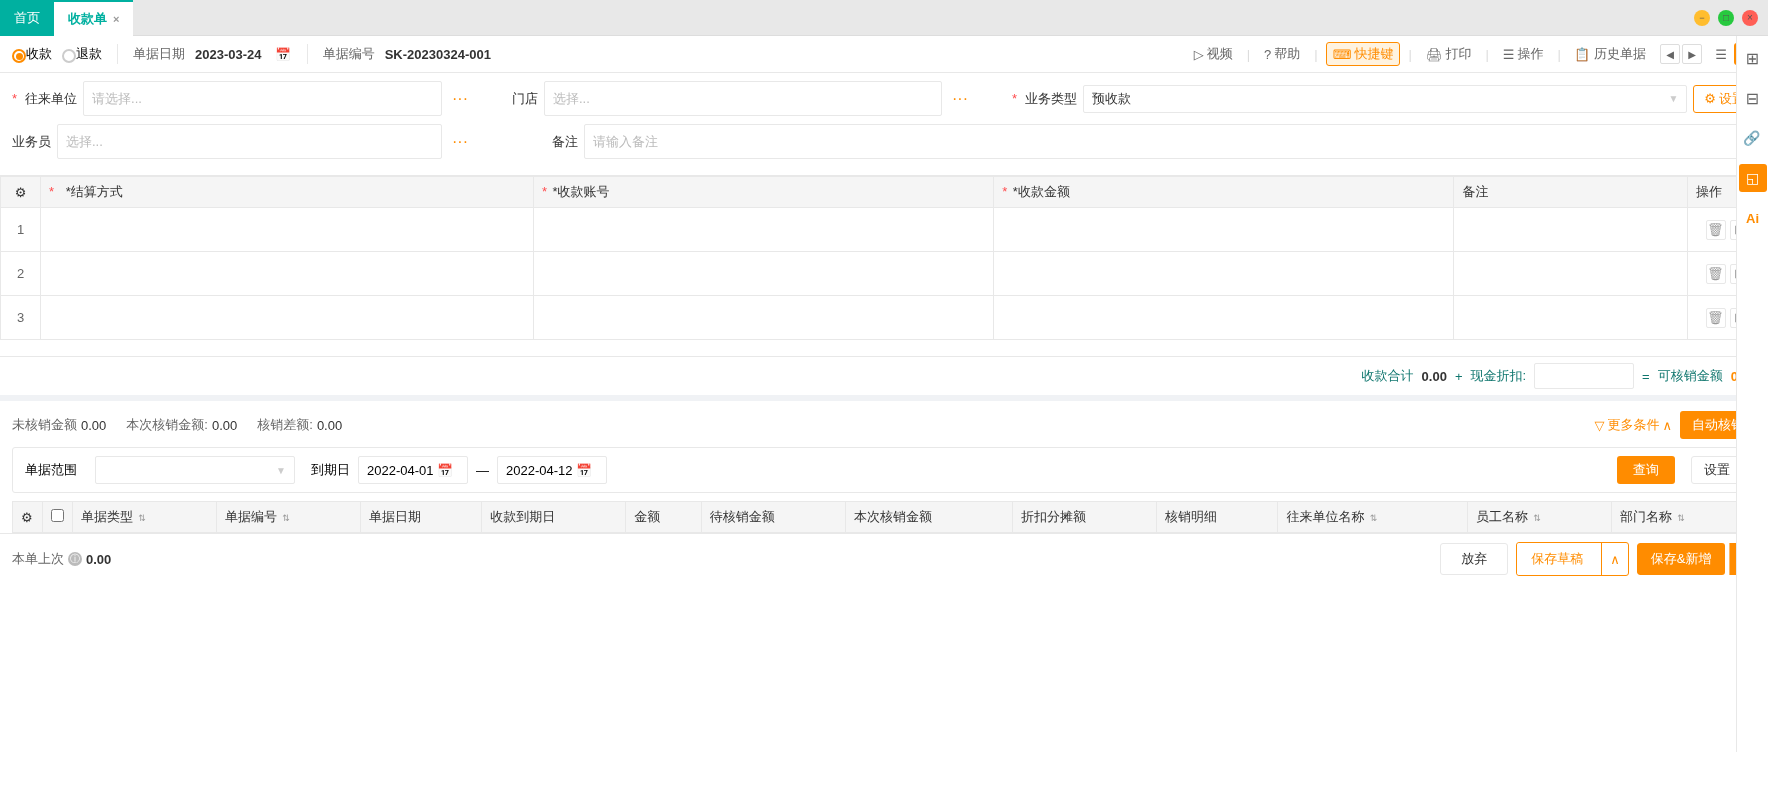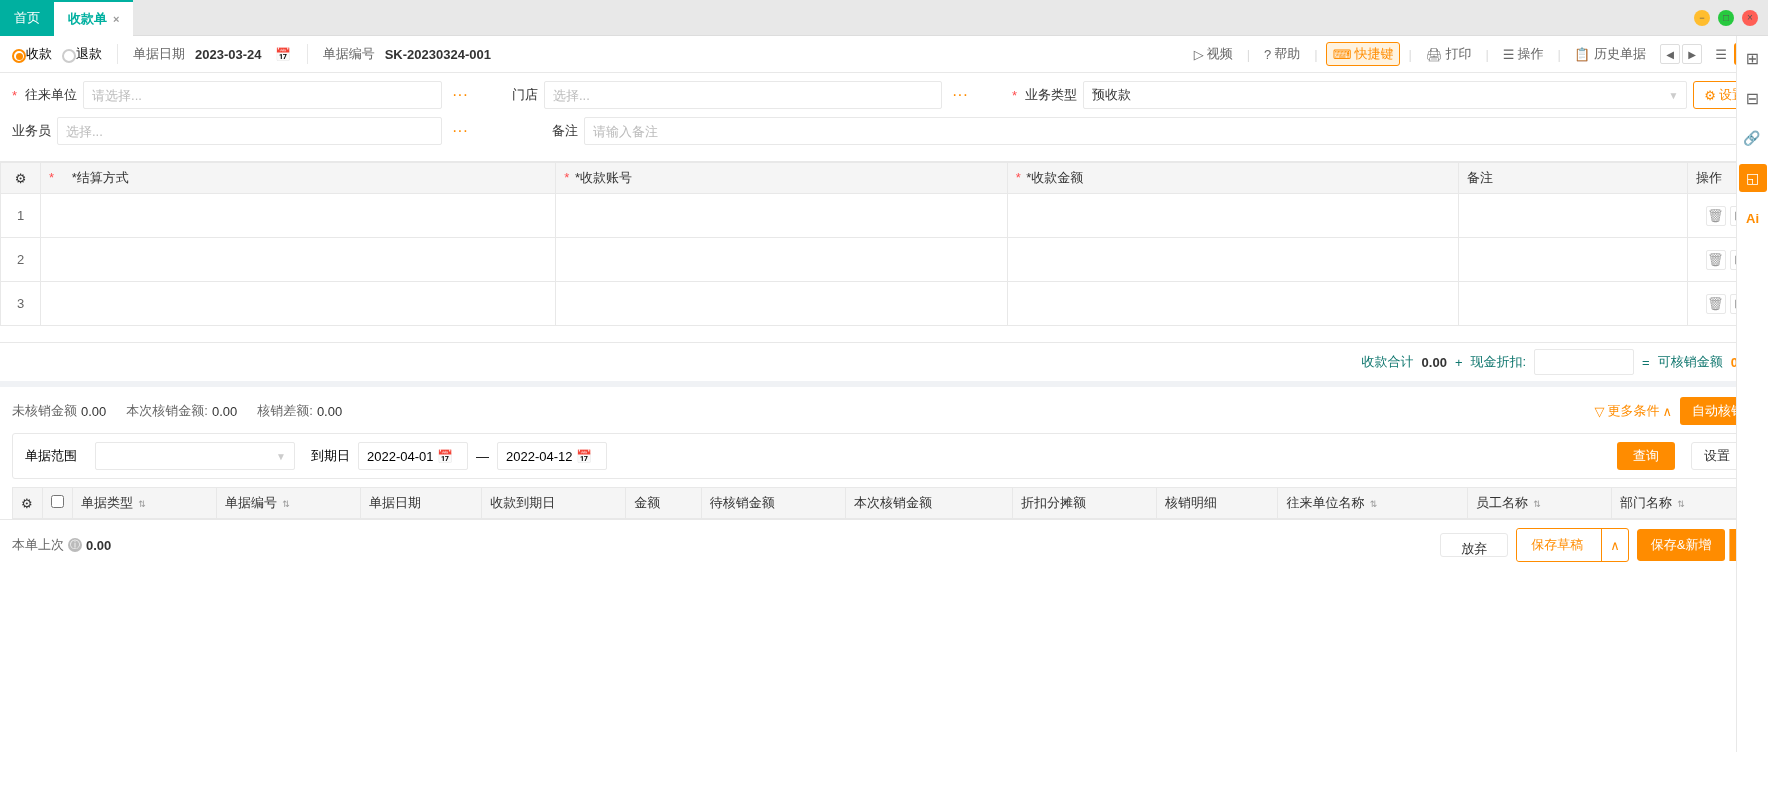--- a/index.html
+++ b/index.html
@@ -39,21 +39,21 @@
     .view-toggle { display: flex; align-items: center; gap: 2px; }
     .view-btn { width: 22px; height: 22px; display: flex; align-items: center; justify-content: center; cursor: pointer; color: #666; font-size: 13px; }
     .view-btn.active { background: #ff8c00; color: white; border-radius: 3px; }
 
     
     .form-fields { padding: 8px 12px; border-bottom: 1px solid #e8e8e8; background: #fff; }
     .form-row { display: flex; align-items: center; gap: 0; margin-bottom: 8px; }
     .form-field { display: flex; align-items: center; gap: 6px; flex: 1; }
     .form-field .required { color: #ff4d4f; margin-right: 2px; }
     .form-field label { color: #333; white-space: nowrap; }
-    .form-field input { border: 1px solid #e8e8e8; border-radius: 2px; padding: 3px 8px; flex: 1; color: #333; background: #fff; height: 28px; outline: none; }
+    .form-field input { border: 1px solid #e8e8e8; border-radius: 2px; padding: 3px 8px; flex: 1; color: #333; background: #fff; height: 35px; outline: none; }
     .form-field input::placeholder { color: #bbb; }
     .more-btn { color: #ff8c00; cursor: pointer; padding: 0 4px; font-size: 16px; }
     .select-field { border: 1px solid #e8e8e8; border-radius: 2px; padding: 3px 8px; flex: 1; color: #333; background: #fff; height: 28px; display: flex; align-items: center; cursor: pointer; }
     .select-arrow { margin-left: auto; color: #ccc; font-size: 10px; }
     .settings-btn { background: #fff; border: 1px solid #ff8c00; color: #ff8c00; border-radius: 3px; padding: 3px 10px; cursor: pointer; display: flex; align-items: center; gap: 3px; height: 28px; }
     .field-divider { width: 40px; }
 
     
     .table-area { flex: 1; overflow: hidden; display: flex; flex-direction: column; }
     .data-table { width: 100%; border-collapse: collapse; }
@@ -98,21 +98,21 @@
     
     .bottom-table { width: 100%; border-collapse: collapse; }
     .bottom-table th { background: #f5f5f5; border: 1px solid #e8e8e8; padding: 6px 8px; text-align: left; font-weight: normal; color: #333; white-space: nowrap; font-size: 12px; }
     .sort-icon { display: inline-block; font-size: 9px; color: #999; margin-left: 2px; }
 
     
     .page-footer { display: flex; align-items: center; padding: 8px 12px; background: #fff; border-top: 1px solid #e8e8e8; gap: 10px; }
     .footer-info { display: flex; align-items: center; gap: 4px; color: #666; }
     .footer-info .value { color: #333; font-weight: bold; }
     .footer-btns { margin-left: auto; display: flex; align-items: center; gap: 8px; }
-    .btn-abandon { background: #fff; border: 1px solid #e8e8e8; color: #333; border-radius: 3px; padding: 6px 20px; cursor: pointer; height: 24px; }
+    .btn-abandon { background: #fff; border: 1px solid #e8e8e8; color: #333; border-radius: 3px; padding: 6px 20px; cursor: pointer; height: 32px; }
     .btn-save-draft { background: #fff; border: 1px solid #ff8c00; color: #ff8c00; border-radius: 3px; padding: 6px 14px; cursor: pointer; height: 32px; display: flex; align-items: center; gap: 0; }
     .btn-save-new { background: #ff8c00; border: none; color: white; border-radius: 3px; padding: 6px 14px; cursor: pointer; height: 32px; display: flex; align-items: center; gap: 0; }
     .btn-dropdown { border-left: 1px solid rgba(255,255,255,0.4); padding-left: 8px; margin-left: 4px; }
     .btn-dropdown-orange { border-left: 1px solid rgba(255,140,0,0.4); padding-left: 8px; margin-left: 4px; color: #ff8c00; }
 
     
     .right-panel { position: fixed; right: 0; top: 36px; width: 30px; background: #fff; border-left: 1px solid #e8e8e8; display: flex; flex-direction: column; align-items: center; padding: 8px 0; gap: 2px; height: calc(796px - 36px - 44px); }
     .right-panel-icon { width: 28px; height: 28px; display: flex; align-items: center; justify-content: center; cursor: pointer; color: #666; border-radius: 3px; font-size: 14px; margin-bottom: 4px; }
     .right-panel-icon.active { background: #ff8c00; color: white; }
 
@@ -244,21 +244,21 @@
 
   <div class="table-area" style="max-height: 180px; overflow-y: auto;">
     <table class="data-table" style="width:100%;">
       <thead>
         <tr>
           <th style="width:40px; text-align:center;">
             <span>⚙</span>
           </th>
           <th>
             <span class="required-mark">*</span>
-            <span style="margin-left:14px;">*结算方式</span>
+            <span style="margin-left:8px;">*结算方式</span>
           </th>
           <th>
             <span class="required-mark">*</span>
             <span style="margin-left:2px;">*收款账号</span>
           </th>
           <th>
             <span class="required-mark">*</span>
             <span style="margin-left:2px;">*收款金额</span>
           </th>
           <th>备注</th>

